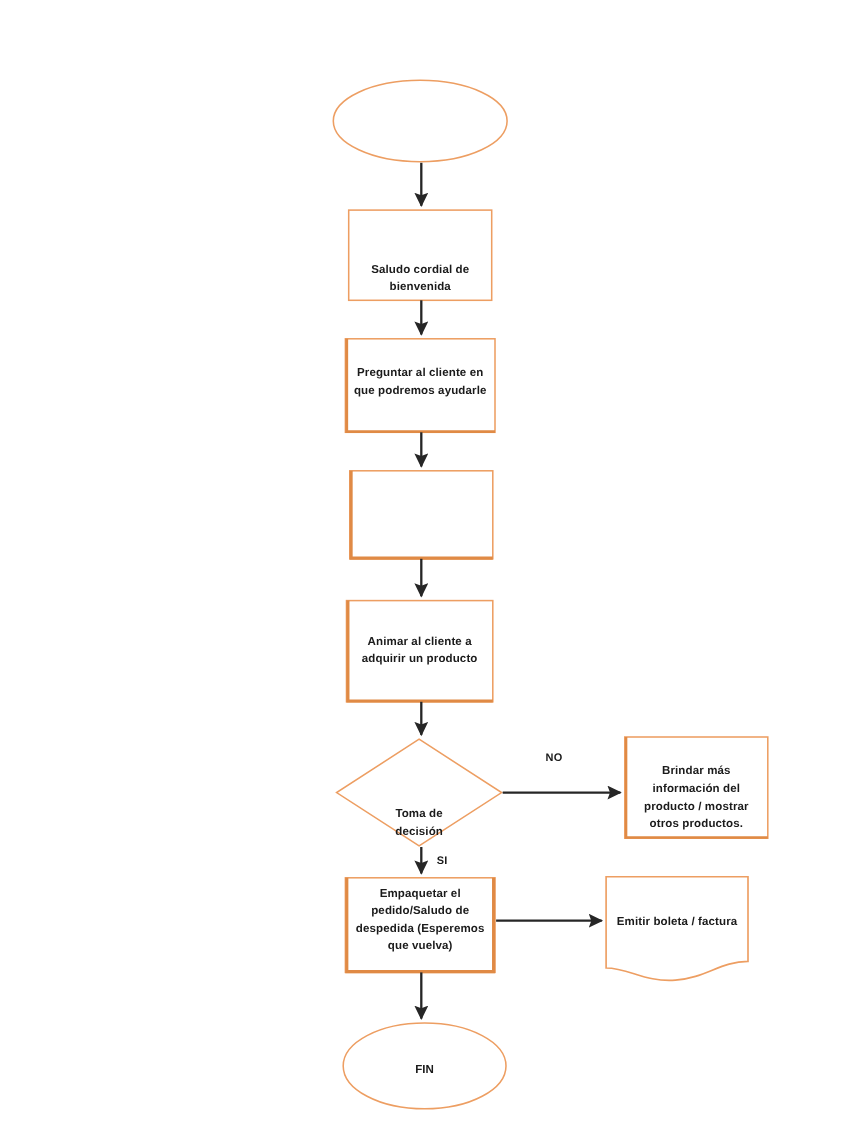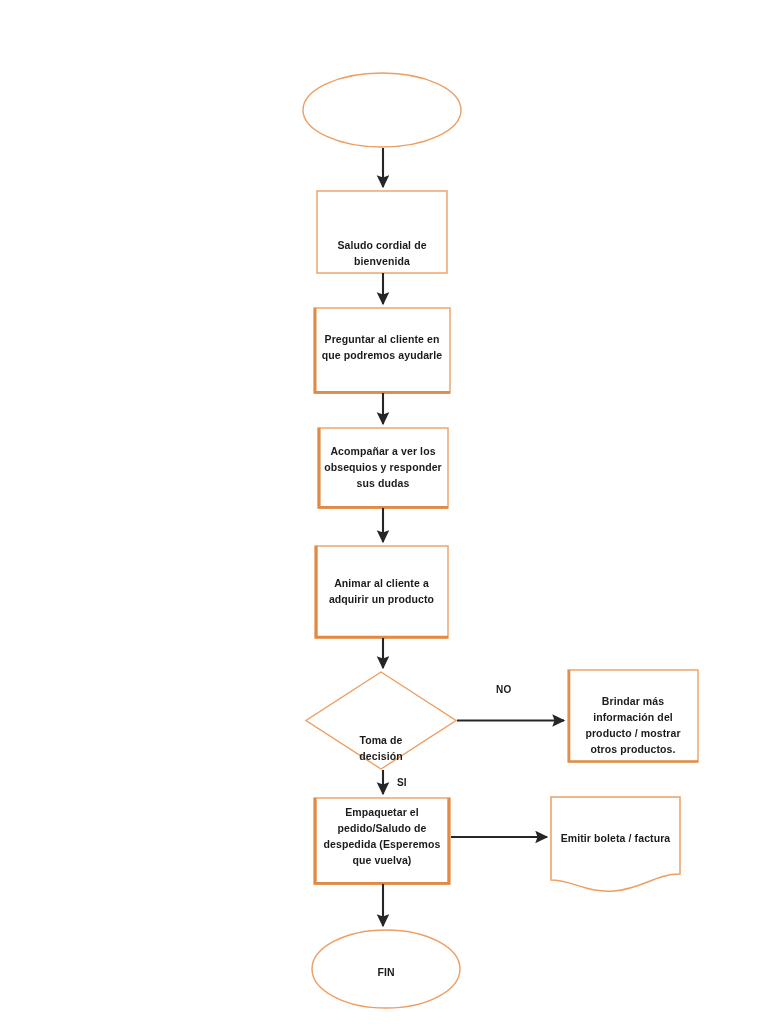--- a/index.html
+++ b/index.html
@@ -110,23 +110,20 @@
     <line x1="383" y1="884" x2="383" y2="926" stroke="#262626" stroke-width="2.1" marker-end="url(#arrowhead)"></line>
   </svg>
 
 
   <div class="node-label" style="left:317px; top:191px; width:130px; height:82px;margin-top:22px;">Saludo cordial de
 bienvenida</div>
 
   <div class="node-label" style="left:314px; top:308px; width:136px; height:79px;">Preguntar al cliente en
 que podremos ayudarle</div>
 
-  <div class="node-label" style="left:318px; top:428px; width:130px; height:80px;">Acompañar a ver los
-obsequios y responder
-sus dudas</div>
 
   <div class="node-label" style="left:315px; top:546px; width:133px; height:92px;">Animar al cliente a
 adquirir un producto</div>
 
   <div class="node-label" style="left:306px; top:700px; width:150px; height:97px;">Toma de
 decisión</div>
 
   <div class="node-label" style="left:568px; top:670px; width:130px; height:92px; align-items:flex-start; padding-top:24px; box-sizing:border-box;">Brindar más
 información del
 producto / mostrar

